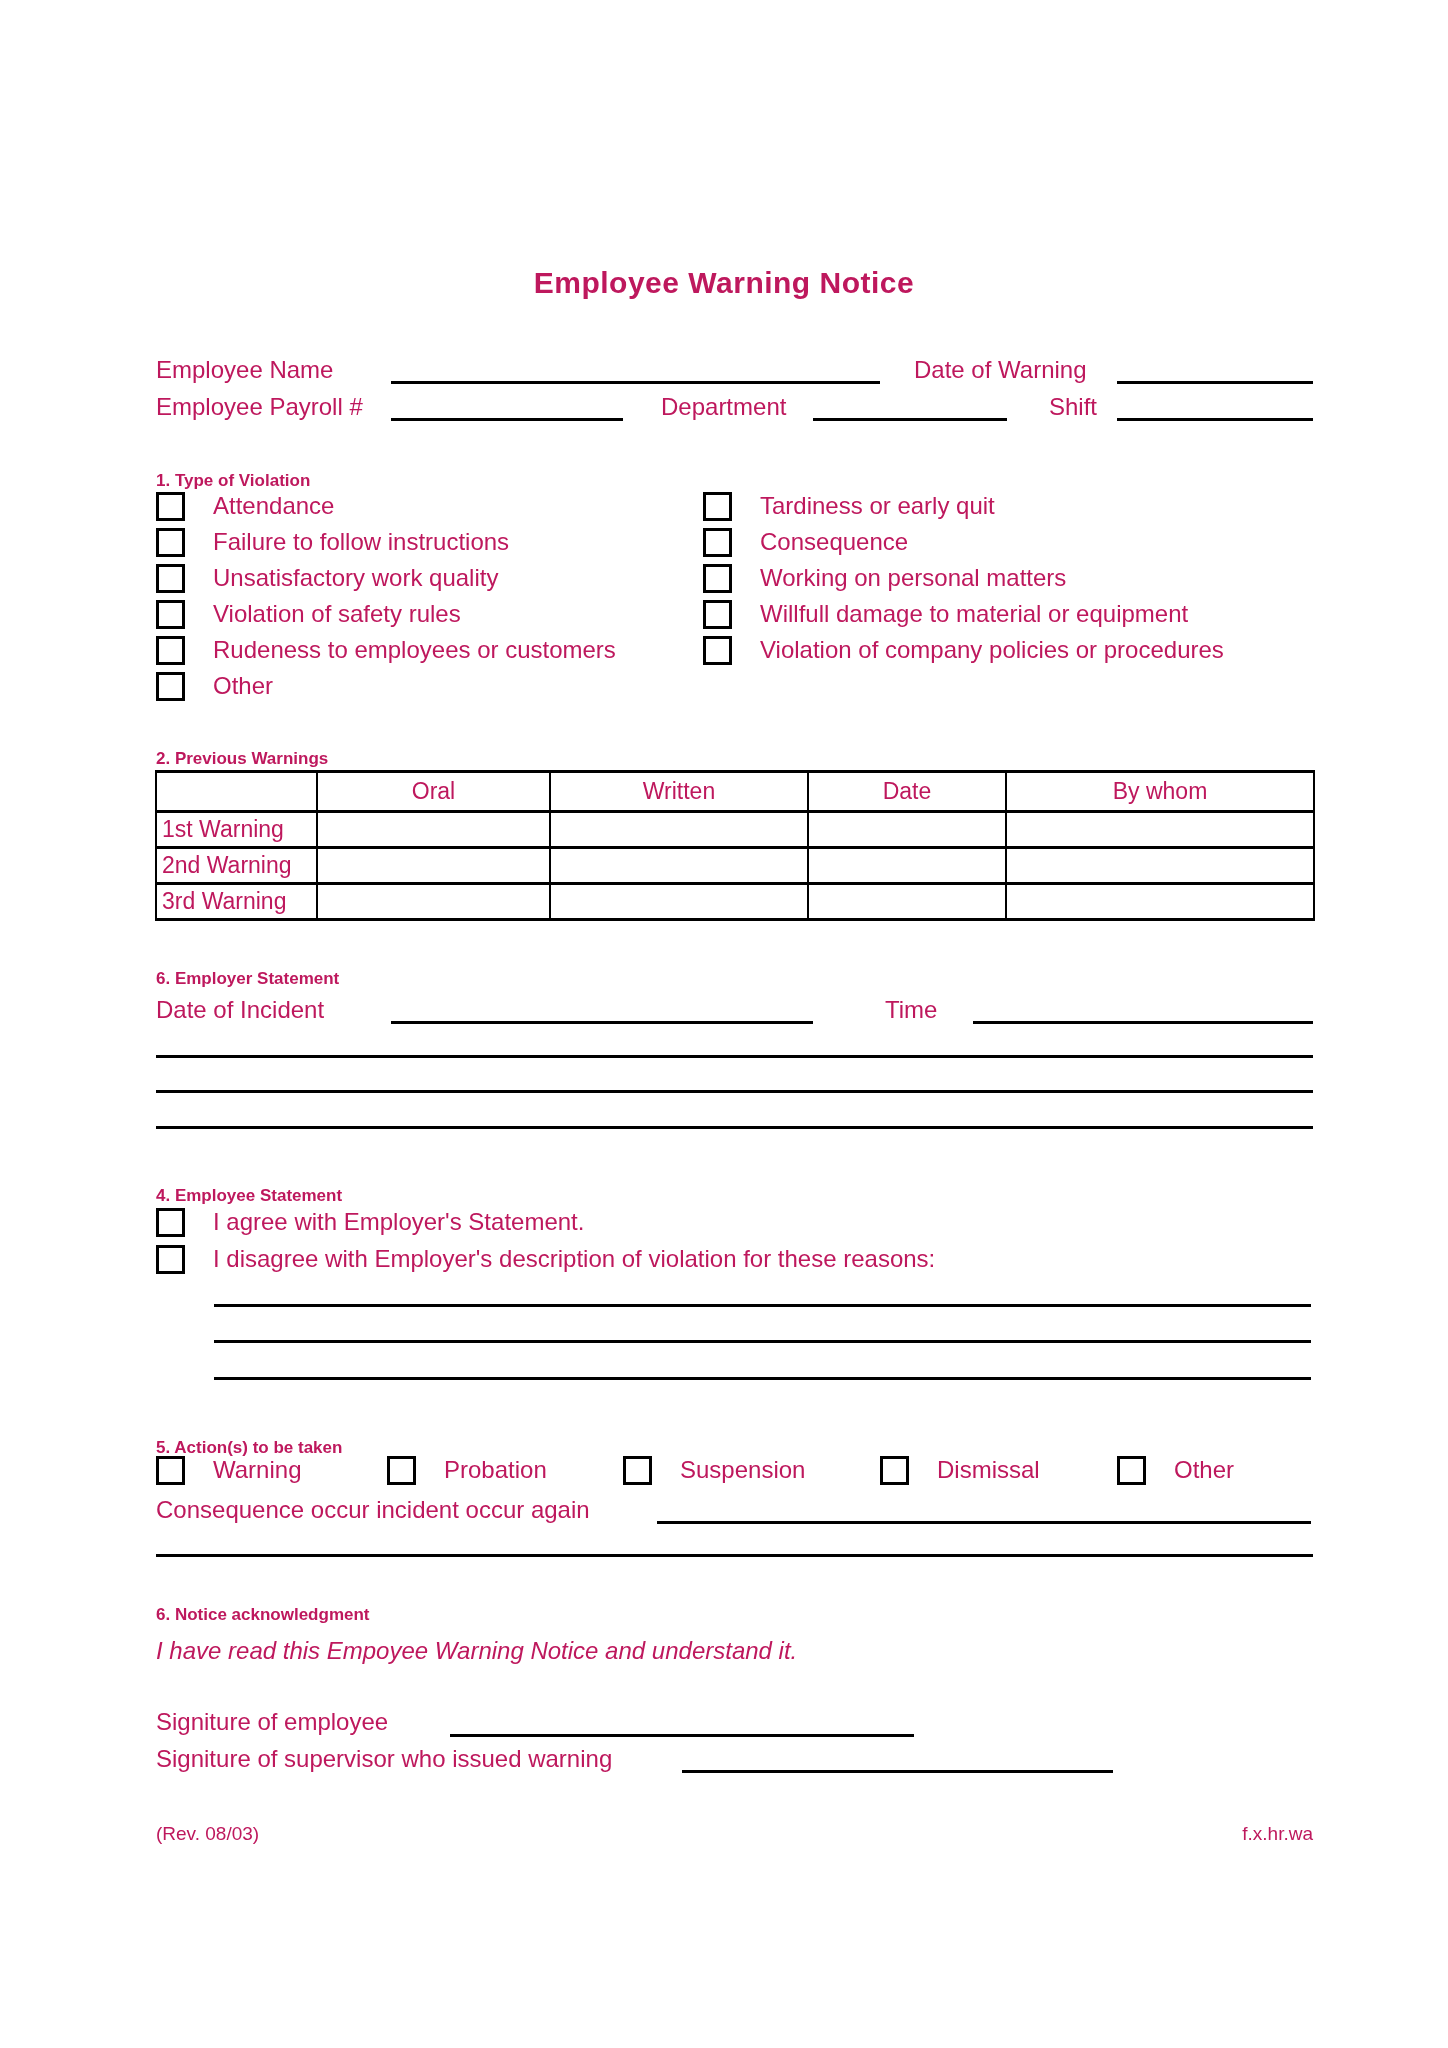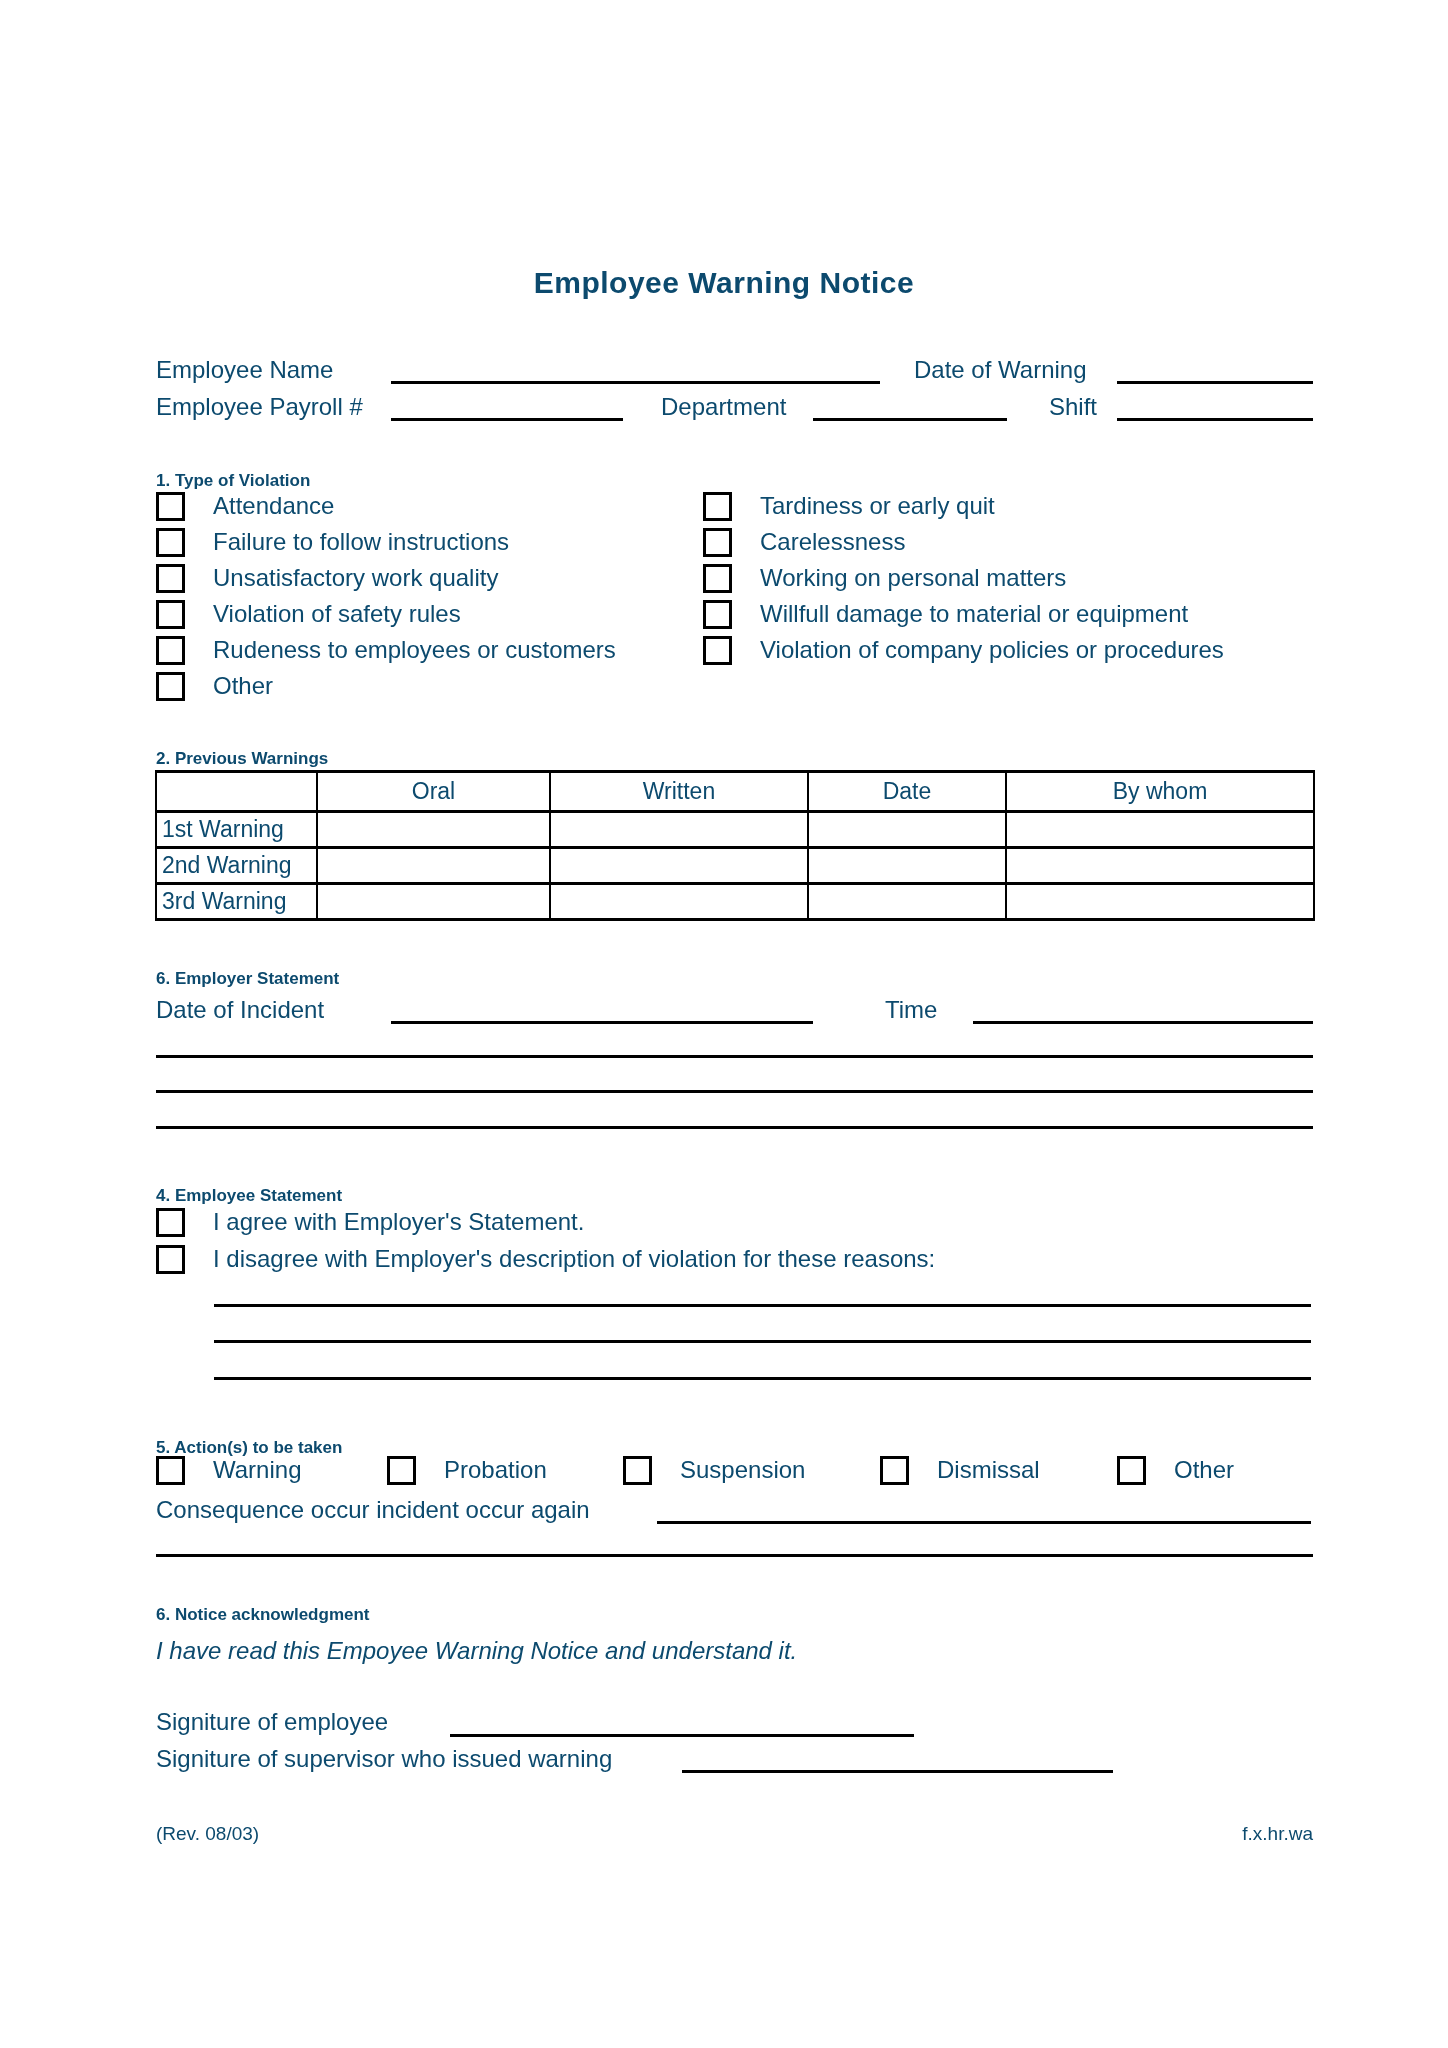--- a/index.html
+++ b/index.html
@@ -1,21 +1,21 @@
 <!DOCTYPE html>
 <html><head>
 <meta charset="utf-8">
 <style>
   html,body{margin:0;padding:0;background:#e8e8e8;}
   .page{
     position:relative;
     width:1448px;height:2048px;
     background:#ffffff;
     font-family:"Liberation Sans","DejaVu Sans",sans-serif;
-    color:#0c4a6e;
+    color:#be185d;
     overflow:hidden;
     margin:0 auto;
   }
   .abs{position:absolute;}
   .title{
     top:266px;left:0;width:1448px;
     text-align:center;
     font-size:30px;font-weight:bold;
     letter-spacing:0.5px;
   }
@@ -100,21 +100,21 @@
     </div>
   </div>
 
   <div class="abs" style="top:492px;left:703px;">
     <div class="cb-item">
       <div class="cb-box"></div>
       <span class="cb-label">Tardiness or early quit</span>
     </div>
     <div class="cb-item">
       <div class="cb-box"></div>
-      <span class="cb-label">Carelessness</span>
+      <span class="cb-label">Consequence</span>
     </div>
     <div class="cb-item">
       <div class="cb-box"></div>
       <span class="cb-label">Working on personal matters</span>
     </div>
     <div class="cb-item">
       <div class="cb-box"></div>
       <span class="cb-label">Willfull damage to material or equipment</span>
     </div>
     <div class="cb-item">

